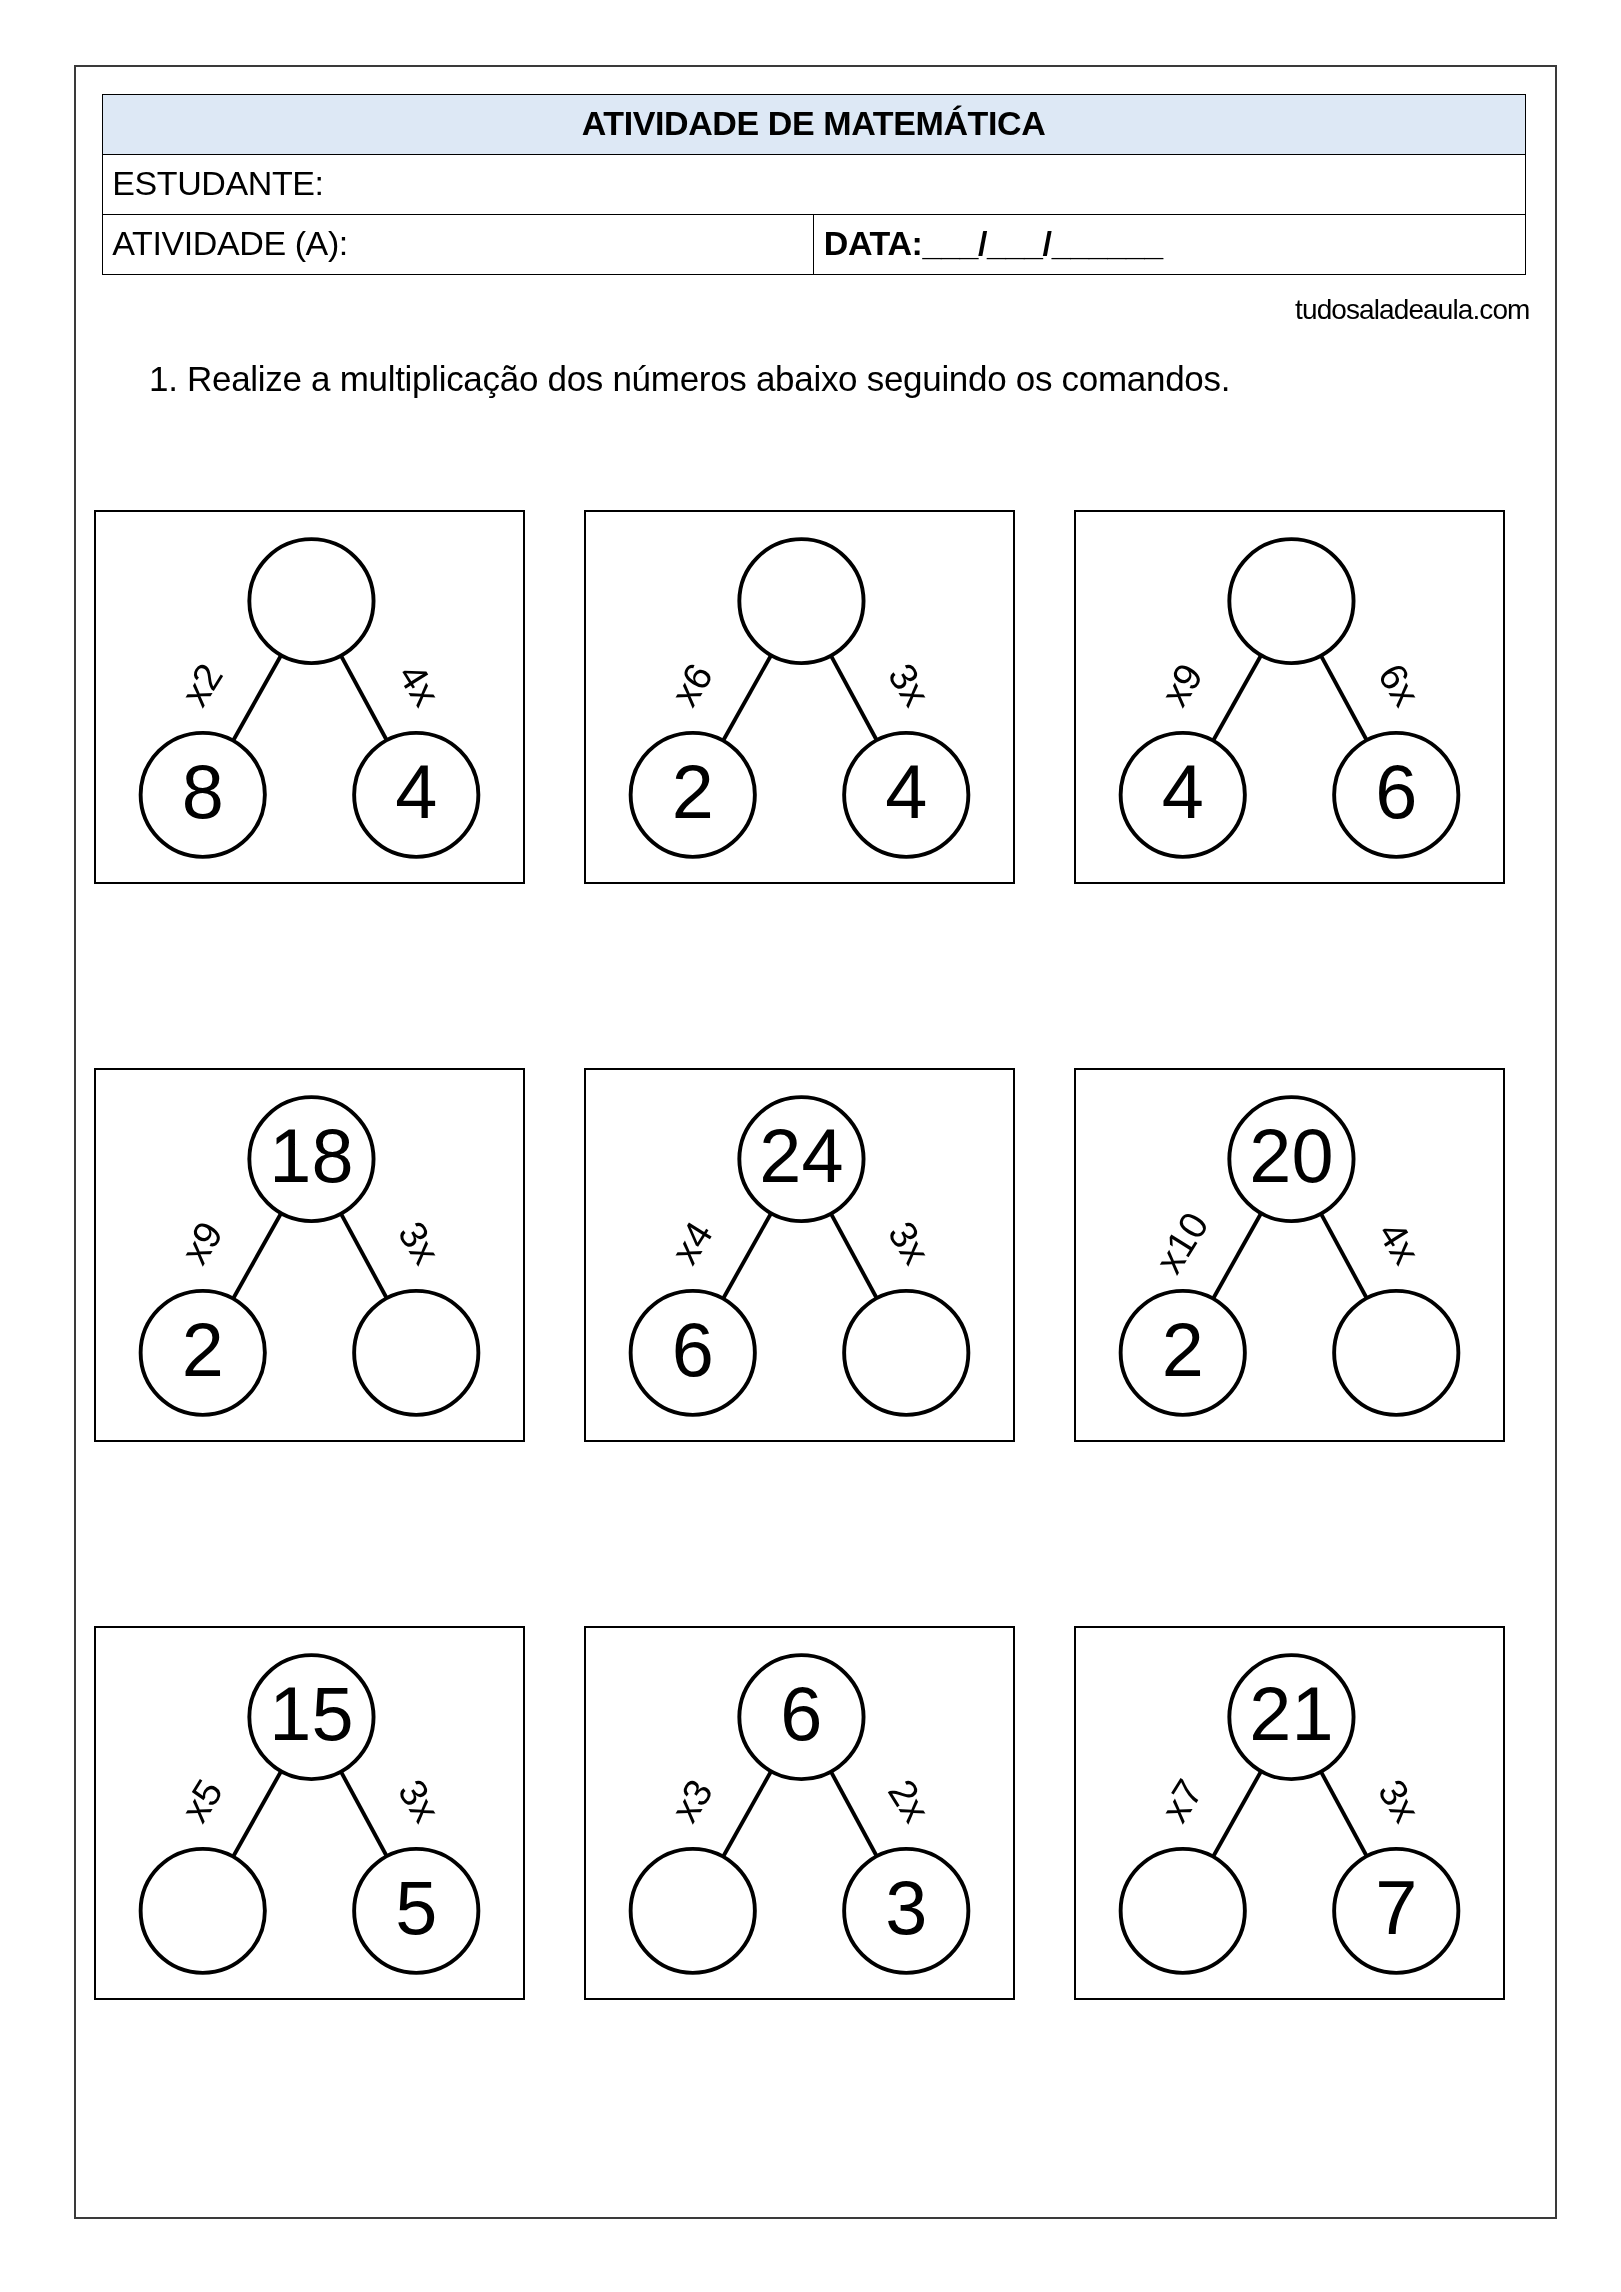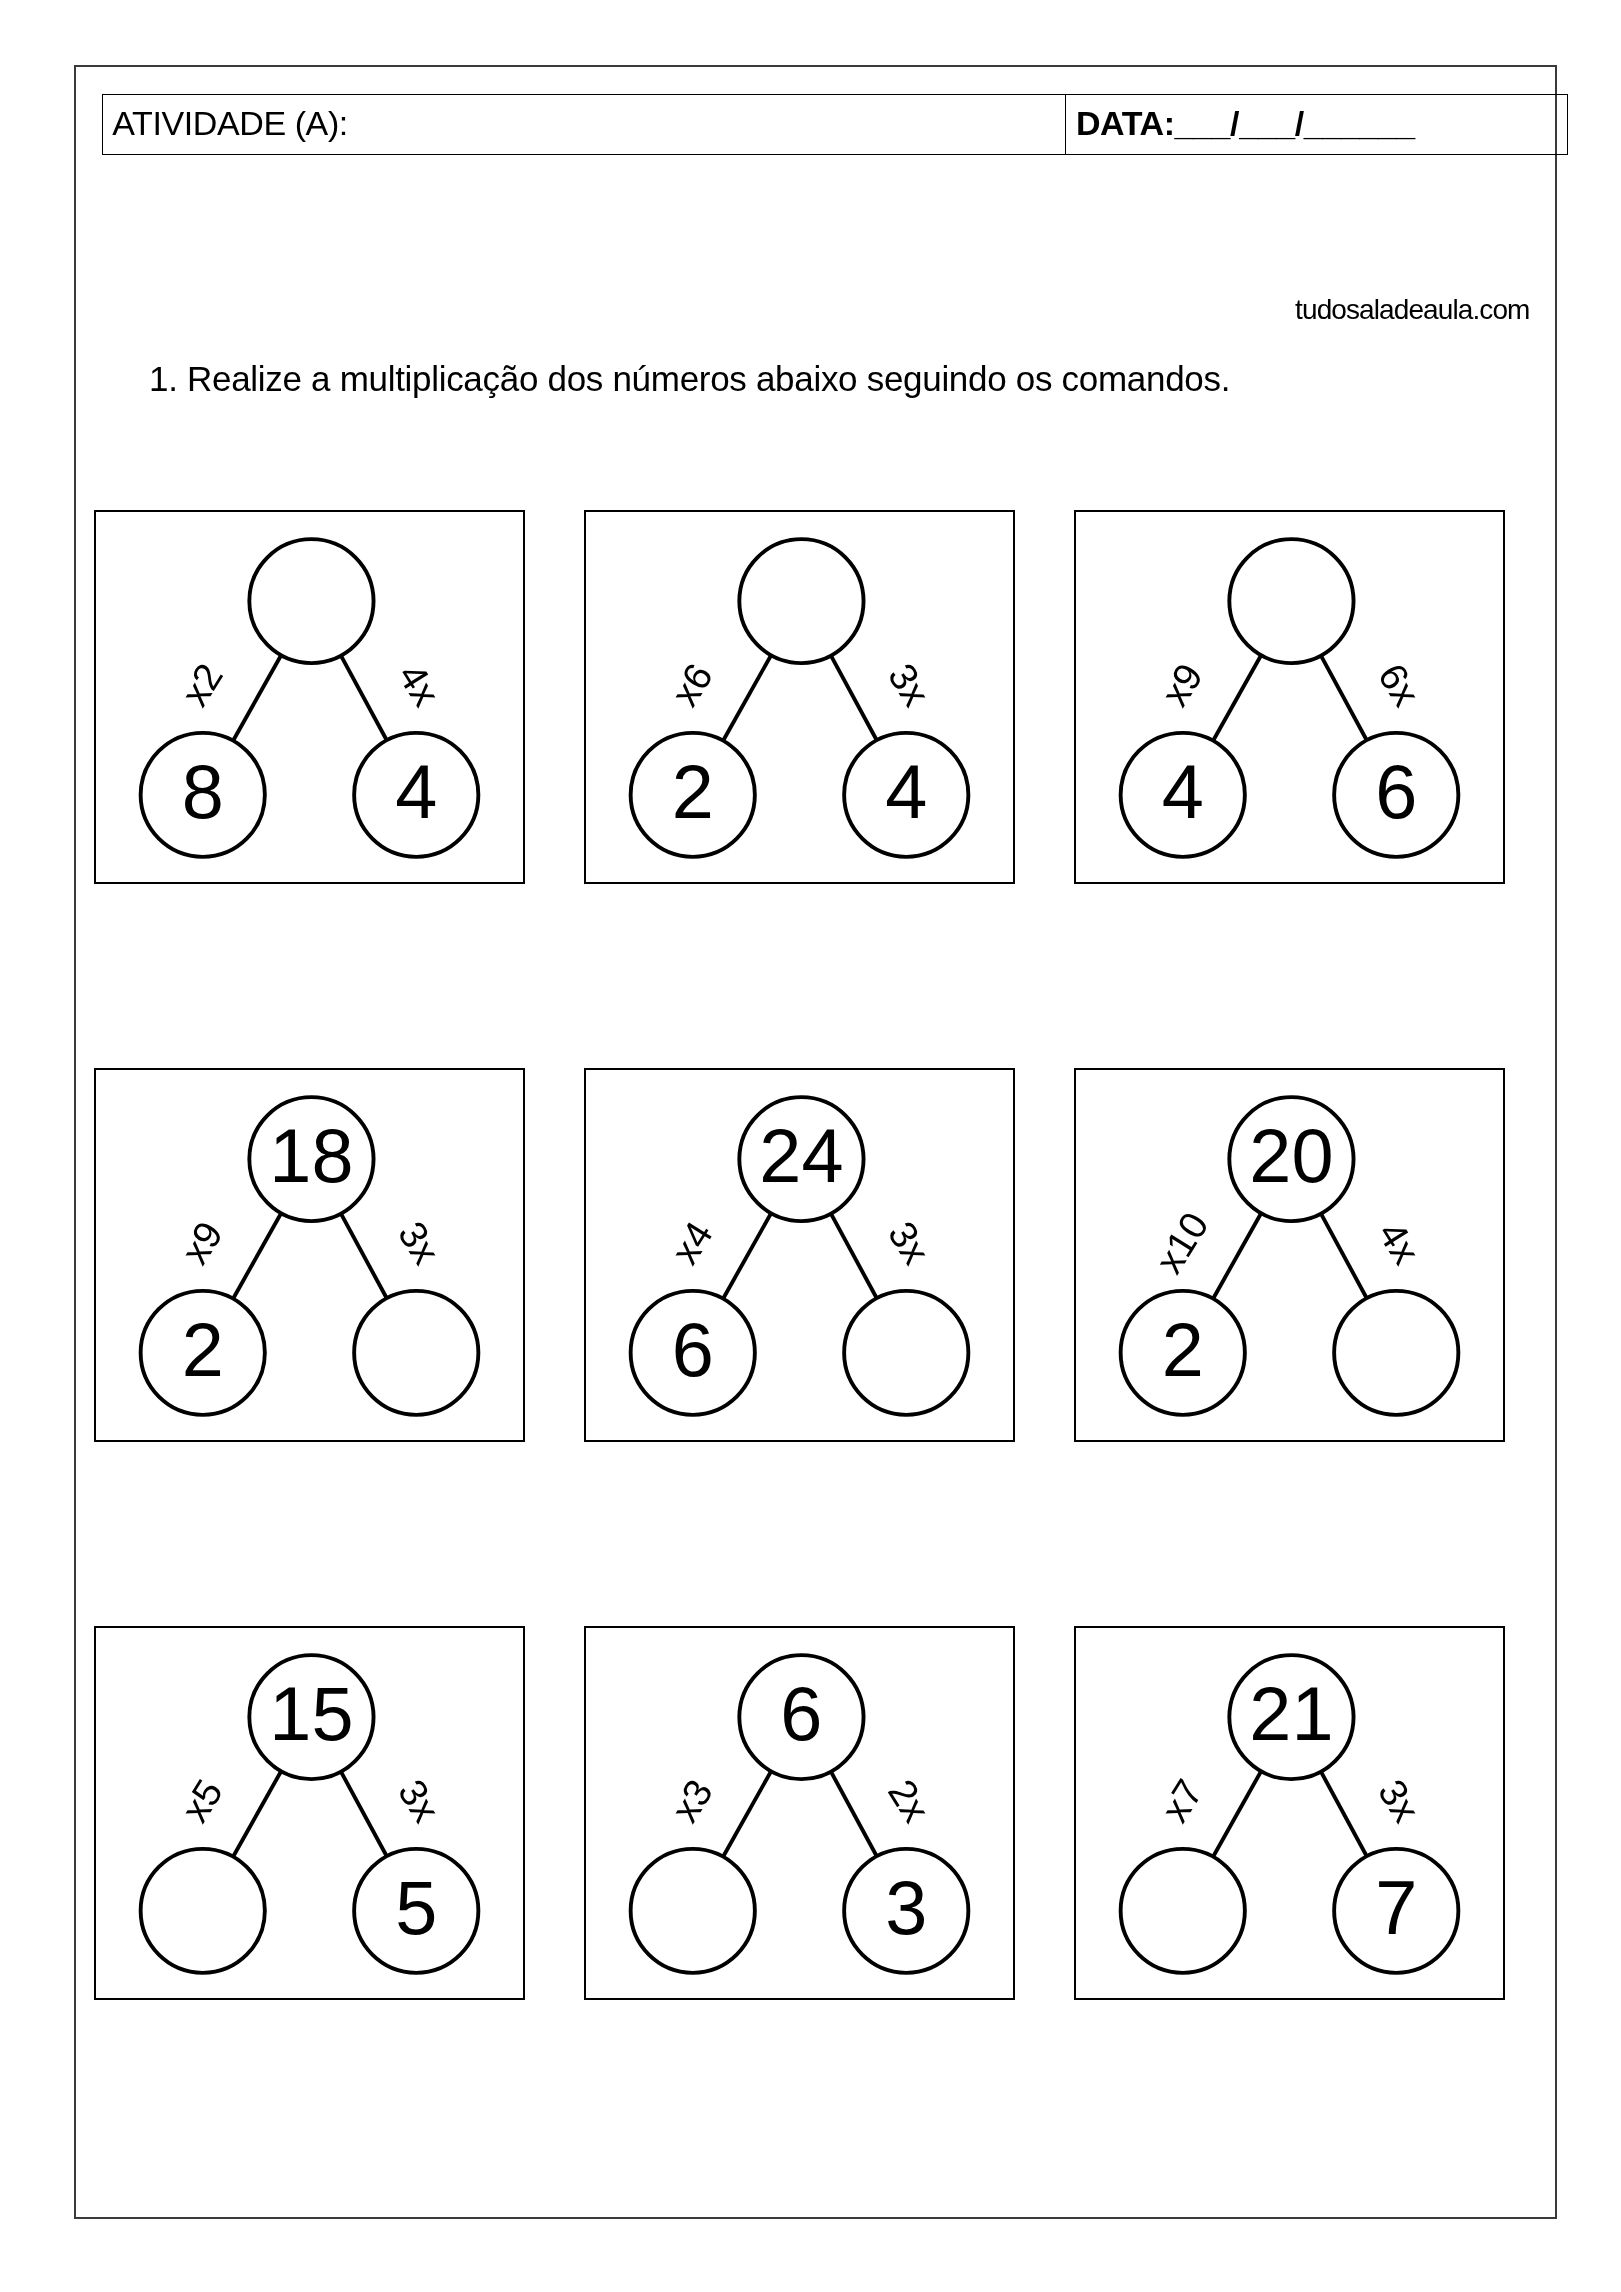--- a/index.html
+++ b/index.html
@@ -130,20 +130,26 @@
   .tree-circ { stroke: #000000; stroke-width: 4; fill: #ffffff; }
 </style>
 </head>
 <body>
 
 <div class="sheet">
 
   <table class="hdr-table">
     <tbody>
       <tr>
+        <td class="hdr-title" colspan="2">ATIVIDADE DE MATEMÁTICA</td>
+      </tr>
+      <tr>
+        <td class="cell-left" colspan="2">ESTUDANTE:</td>
+      </tr>
+      <tr>
         <td class="cell-left">ATIVIDADE (A):</td>
         <td class="cell-right">DATA:___/___/______</td>
       </tr>
     </tbody>
   </table>
 
   <div class="watermark">tudosaladeaula.com</div>
 
   <div class="instruction">1. Realize a multiplicação dos números abaixo seguindo os comandos.</div>
 

